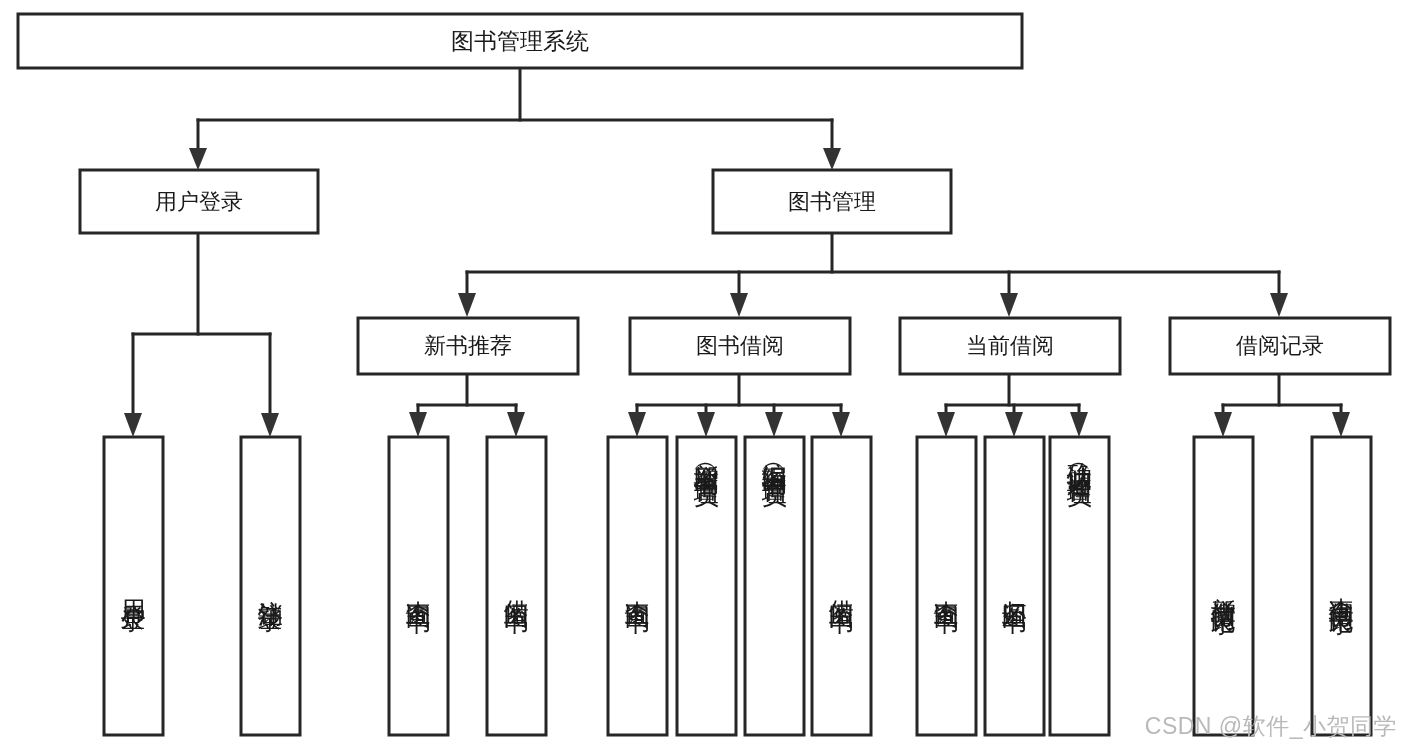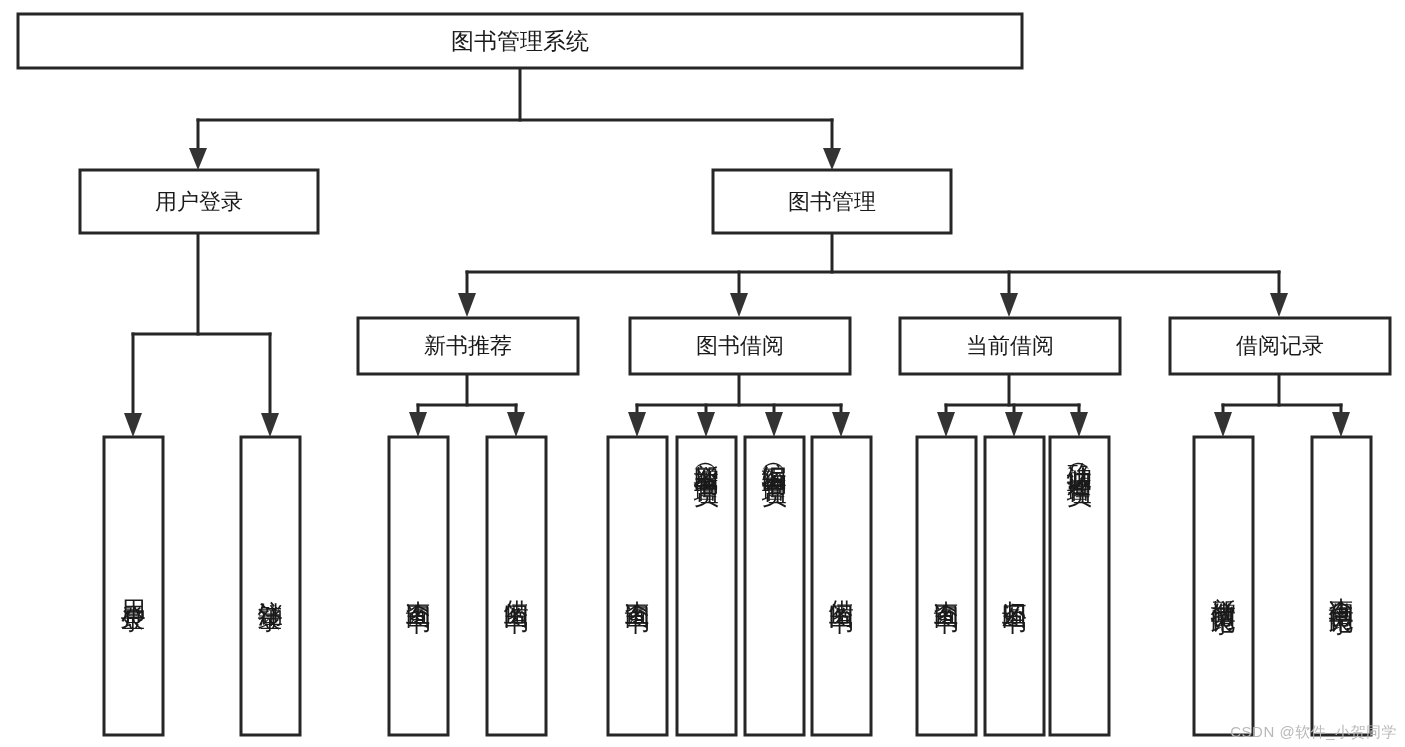--- a/index.html
+++ b/index.html
@@ -75,21 +75,21 @@
     letter-spacing: 3px;
     color: #1a1a1a;
     white-space: nowrap;
     text-align: center;
   }
   #watermark {
     position: absolute;
     right: 8px;
     bottom: 5px;
     font-family: "Liberation Sans", "DejaVu Sans", sans-serif;
-    font-size: 15px;
+    font-size: 23px;
     color: #b9b9b9;
     letter-spacing: 0.5px;
     user-select: none;
     pointer-events: none;
     white-space: nowrap;
   }
 </style>
 </head>
 <body>
 

